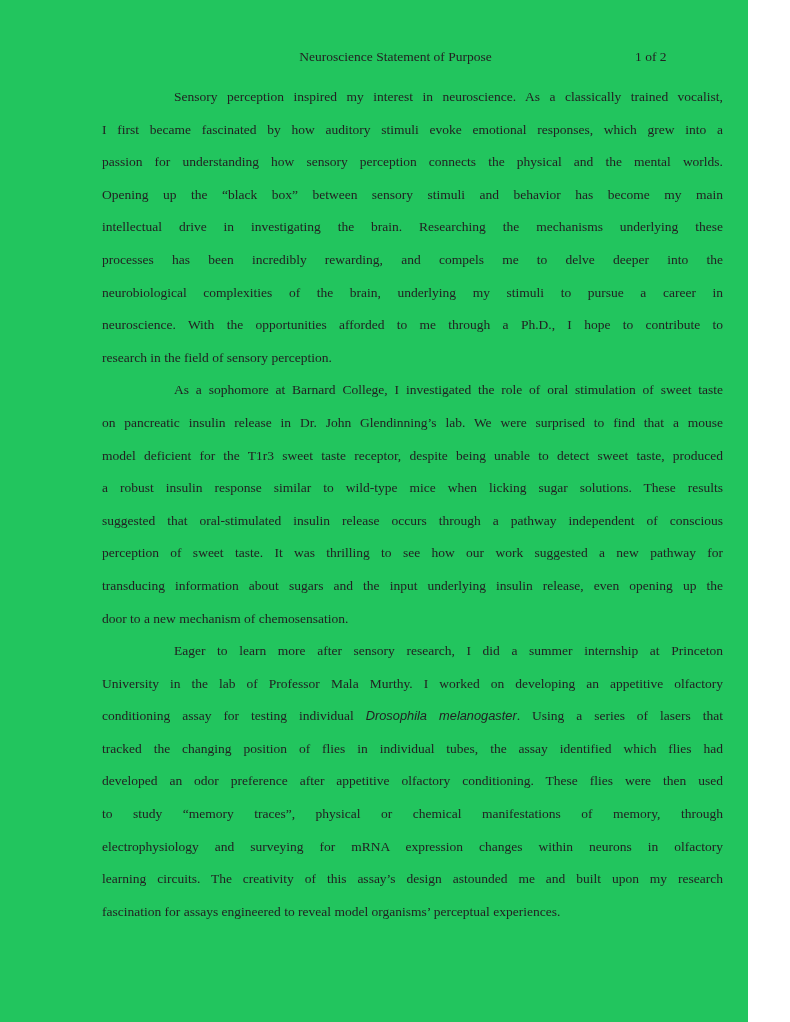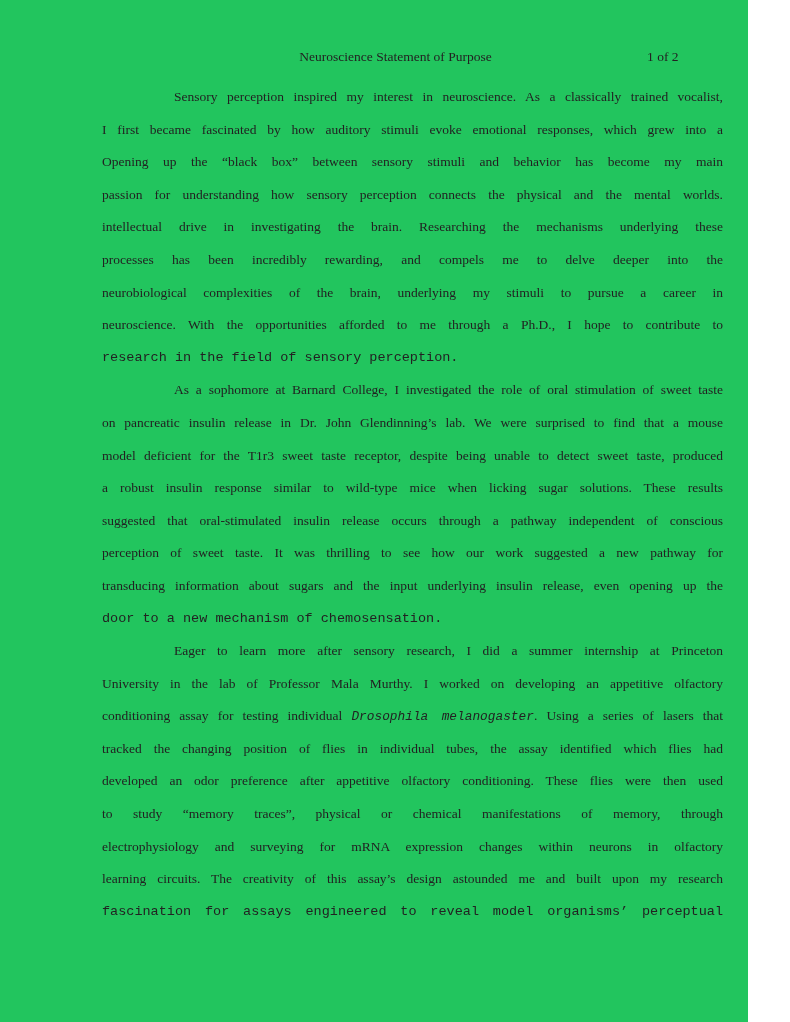--- a/index.html
+++ b/index.html
@@ -32,62 +32,60 @@
     text-align: center;
   }
   .header .title {
     display: inline-block;
   }
   .header .pagenum {
     position: absolute;
     top: 0;
     left: 550px;
     white-space: nowrap;
-    margin-left: 12px;
   }
   .doc-body {
     position: absolute;
     top: 81px;
     left: 102px;
     width: 621px;
     font-size: 13.5px;
   }
   .line {
     height: 32.6px;
     line-height: 32.6px;
     overflow: hidden;
     text-align: justify;
     text-align-last: justify;
   }
   .line.indent {
     text-indent: 72px;
   }
   .line.last {
     text-align-last: left;
-    font-family: Liberation Mono, monospace;
   }
   .species-italic {
-    font-family: Liberation Mono, monospace;
+    font-family: Liberation Sans, sans-serif;
     font-style: italic;
     font-size: 0.95em;
   }
 </style>
 </head>
 <body>
 
 <div class="page">
   <div class="header">
     <span class="title">Neuroscience Statement of Purpose</span>
     <span class="pagenum">1 of 2</span>
   </div>
   <div class="doc-body">
       <div class="line indent">Sensory perception inspired my interest in neuroscience. As a classically trained vocalist,</div>
       <div class="line">I first became fascinated by how auditory stimuli evoke emotional responses, which grew into a</div>
+      <div class="line">passion for understanding how sensory perception connects the physical and the mental worlds.</div>
       <div class="line">Opening up the “black box” between sensory stimuli and behavior has become my main</div>
-      <div class="line">passion for understanding how sensory perception connects the physical and the mental worlds.</div>
       <div class="line">intellectual drive in investigating the brain. Researching the mechanisms underlying these</div>
       <div class="line">processes has been incredibly rewarding, and compels me to delve deeper into the</div>
       <div class="line">neurobiological complexities of the brain, underlying my stimuli to pursue a career in</div>
       <div class="line">neuroscience. With the opportunities afforded to me through a Ph.D., I hope to contribute to</div>
       <div class="line last">research in the field of sensory perception.</div>
       <div class="line indent">As a sophomore at Barnard College, I investigated the role of oral stimulation of sweet taste</div>
       <div class="line">on pancreatic insulin release in Dr. John Glendinning’s lab. We were surprised to find that a mouse</div>
       <div class="line">model deficient for the T1r3 sweet taste receptor, despite being unable to detect sweet taste, produced</div>
       <div class="line">a robust insulin response similar to wild-type mice when licking sugar solutions. These results</div>
       <div class="line">suggested that oral-stimulated insulin release occurs through a pathway independent of conscious</div>

